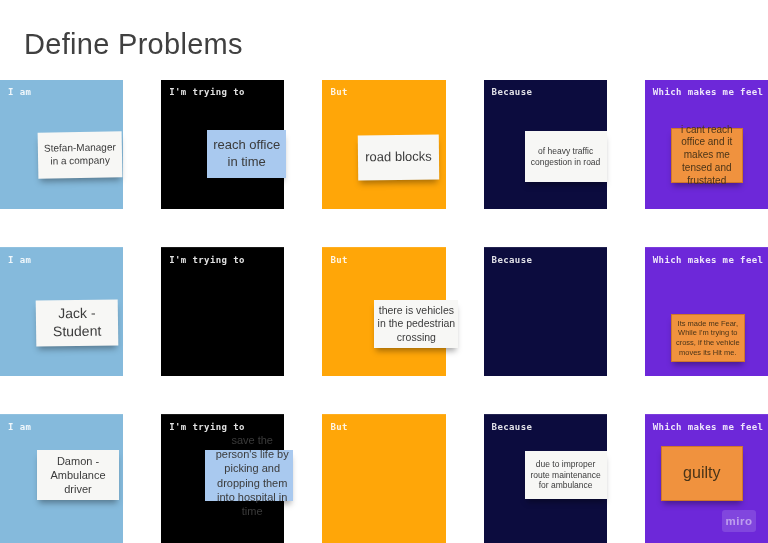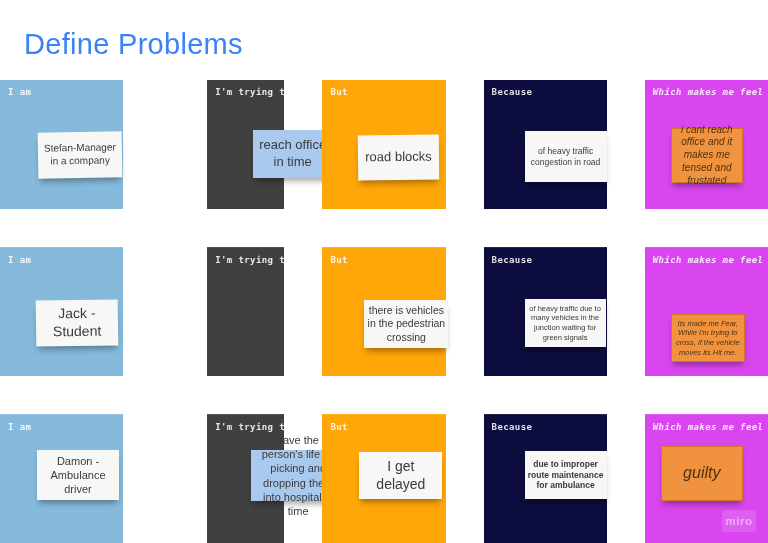--- a/index.html
+++ b/index.html
@@ -2,32 +2,32 @@
 <html><head>
 <meta charset="utf-8">
 <style>
   html,body{margin:0;padding:0;}
   body{
     width:768px;height:543px;position:relative;overflow:hidden;
     background:#ffffff;font-family:"Liberation Sans",sans-serif;
   }
   .page-title{
     position:absolute;left:24px;top:28px;margin:0;
-    font-size:29px;font-weight:400;color:#3b82f6;letter-spacing:0.3px;
+    font-size:29px;font-weight:400;color:#404040;letter-spacing:0.3px;
   }
   .board{
     position:absolute;left:0;top:80px;width:768px;height:463px;
     display:grid;grid-template-columns:repeat(5,1fr);grid-template-rows:repeat(3,1fr);gap:38px;
   }
   .cell{position:relative;}
   .cell.c1{background:#85BADC;}
-  .cell.c2{background:#404040;margin-left:46px;}
+  .cell.c2{background:#000000;}
   .cell.c3{background:#FFA608;}
   .cell.c4{background:#0C0C3E;}
-  .cell.c5{background:#d946ef;font-style:italic;}
+  .cell.c5{background:#6d28d9;}
   .cell.r2,.cell.r3{border-top:1px solid rgba(255,255,255,0.10);}
   .frame-label{
     position:absolute;left:8px;top:7px;
     font-family:"DejaVu Sans Mono",monospace;
     font-size:9px;font-weight:bold;color:rgba(255,255,255,0.88);
     letter-spacing:0.4px;white-space:nowrap;
   }
   .note{
     position:absolute;display:flex;align-items:center;justify-content:center;
     text-align:center;color:#3b3b3b;line-height:1.28;
@@ -38,27 +38,27 @@
   .note--blue{background:#A9C9EF;}
   .note--orange{background:#F0923E;color:#4a3418;border:1px solid rgba(180,95,25,0.55);}
   
   .n-r1c1{left:38px;top:52px;width:84px;height:46px;font-size:10px;transform:rotate(-1deg);}
   .n-r1c2{left:46px;top:50px;width:79px;height:48px;font-size:13px;}
   .n-r1c3{left:36px;top:55px;width:81px;height:45px;font-size:13px;transform:rotate(-0.6deg);}
   .n-r1c4{left:41px;top:51px;width:82px;height:51px;font-size:8.5px;}
   .n-r1c5{left:26px;top:48px;width:72px;height:55px;font-size:10px;}
   .n-r2c1{left:36px;top:52px;width:82px;height:46px;font-size:14px;transform:rotate(-0.8deg);}
   .n-r2c2{left:44px;top:53px;width:82px;height:45px;font-size:13px;}
-  .n-r2c3{left:42px;top:52px;width:84px;height:48px;font-size:10.5px;}
+  .n-r2c3{left:52px;top:52px;width:84px;height:48px;font-size:10.5px;}
   .n-r2c4{left:41px;top:51px;width:81px;height:48px;font-size:7.5px;}
   .n-r2c5{left:26px;top:52px;width:74px;height:48px;font-size:7.5px;margin-top:14px;}
   .n-r3c1{left:37px;top:35px;width:82px;height:50px;font-size:11px;}
   .n-r3c2{left:44px;top:35px;width:88px;height:51px;font-size:11px;padding-left:9px;}
   .n-r3c3{left:37px;top:37px;width:83px;height:47px;font-size:14px;}
-  .n-r3c4{left:41px;top:36px;width:82px;height:48px;font-size:8.5px;font-weight:bold;}
+  .n-r3c4{left:41px;top:36px;width:82px;height:48px;font-size:8.5px;}
   .n-r3c5{left:16px;top:31px;width:82px;height:55px;font-size:16px;}
   .miro-badge{
     position:absolute;right:12px;bottom:11px;width:34px;height:22px;
     background:rgba(255,255,255,0.14);border-radius:3px;
     display:flex;align-items:center;justify-content:center;
     font-size:11.5px;font-weight:bold;color:rgba(255,255,255,0.48);
     letter-spacing:0.5px;
   }
 </style>
 </head>
@@ -95,38 +95,36 @@
   </div>
   <div class="cell c2 r2">
     <span class="frame-label">I'm trying to</span>
   </div>
   <div class="cell c3 r2">
     <span class="frame-label">But</span>
     <div class="note note--white n-r2c3">there is vehicles in the pedestrian crossing</div>
   </div>
   <div class="cell c4 r2">
     <span class="frame-label">Because</span>
-    <div class="note note--white n-r2c4">of heavy traffic due to many vehicles in the junction waiting for green signals</div>
   </div>
   <div class="cell c5 r2">
     <span class="frame-label">Which makes me feel</span>
     <div class="note note--orange n-r2c5">Its made me Fear, While I'm trying to cross, if the vehicle moves its Hit me.</div>
   </div>
 
   <div class="cell c1 r3">
     <span class="frame-label">I am</span>
     <div class="note note--white n-r3c1">Damon - Ambulance driver</div>
   </div>
   <div class="cell c2 r3">
     <span class="frame-label">I'm trying to</span>
     <div class="note note--blue n-r3c2">save the person's life by picking and dropping them into hospital in time</div>
   </div>
   <div class="cell c3 r3">
     <span class="frame-label">But</span>
-    <div class="note note--white n-r3c3">I get delayed</div>
   </div>
   <div class="cell c4 r3">
     <span class="frame-label">Because</span>
     <div class="note note--white n-r3c4">due to improper route maintenance for ambulance</div>
   </div>
   <div class="cell c5 r3">
     <span class="frame-label">Which makes me feel</span>
     <div class="note note--orange n-r3c5">guilty</div>
   </div>
 

